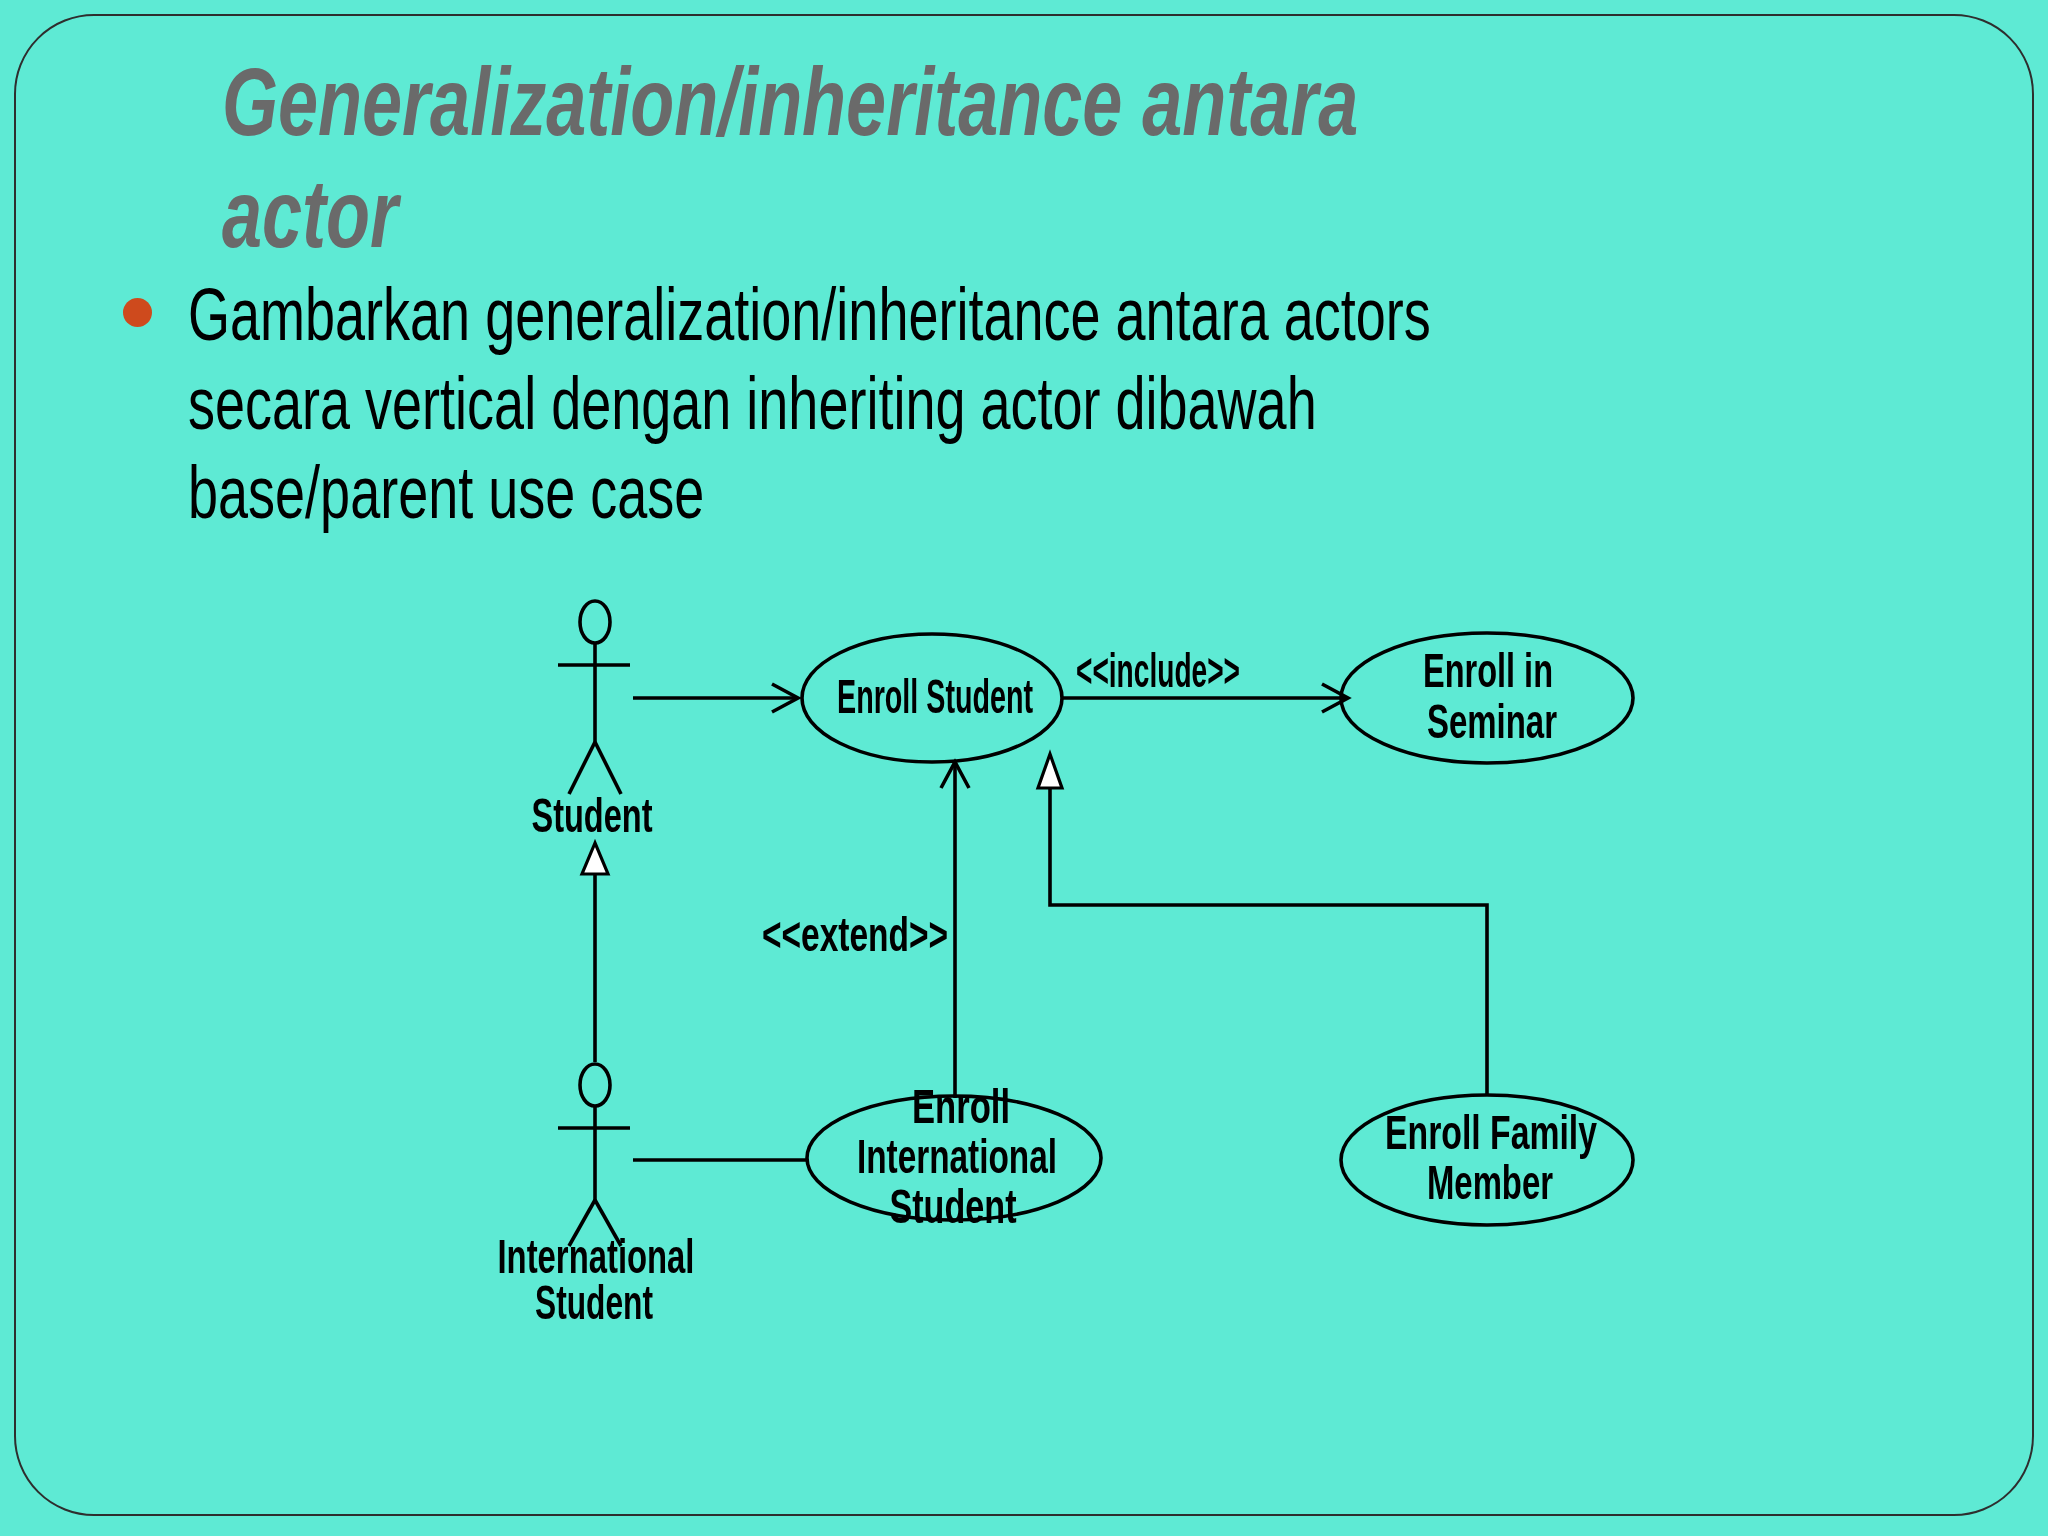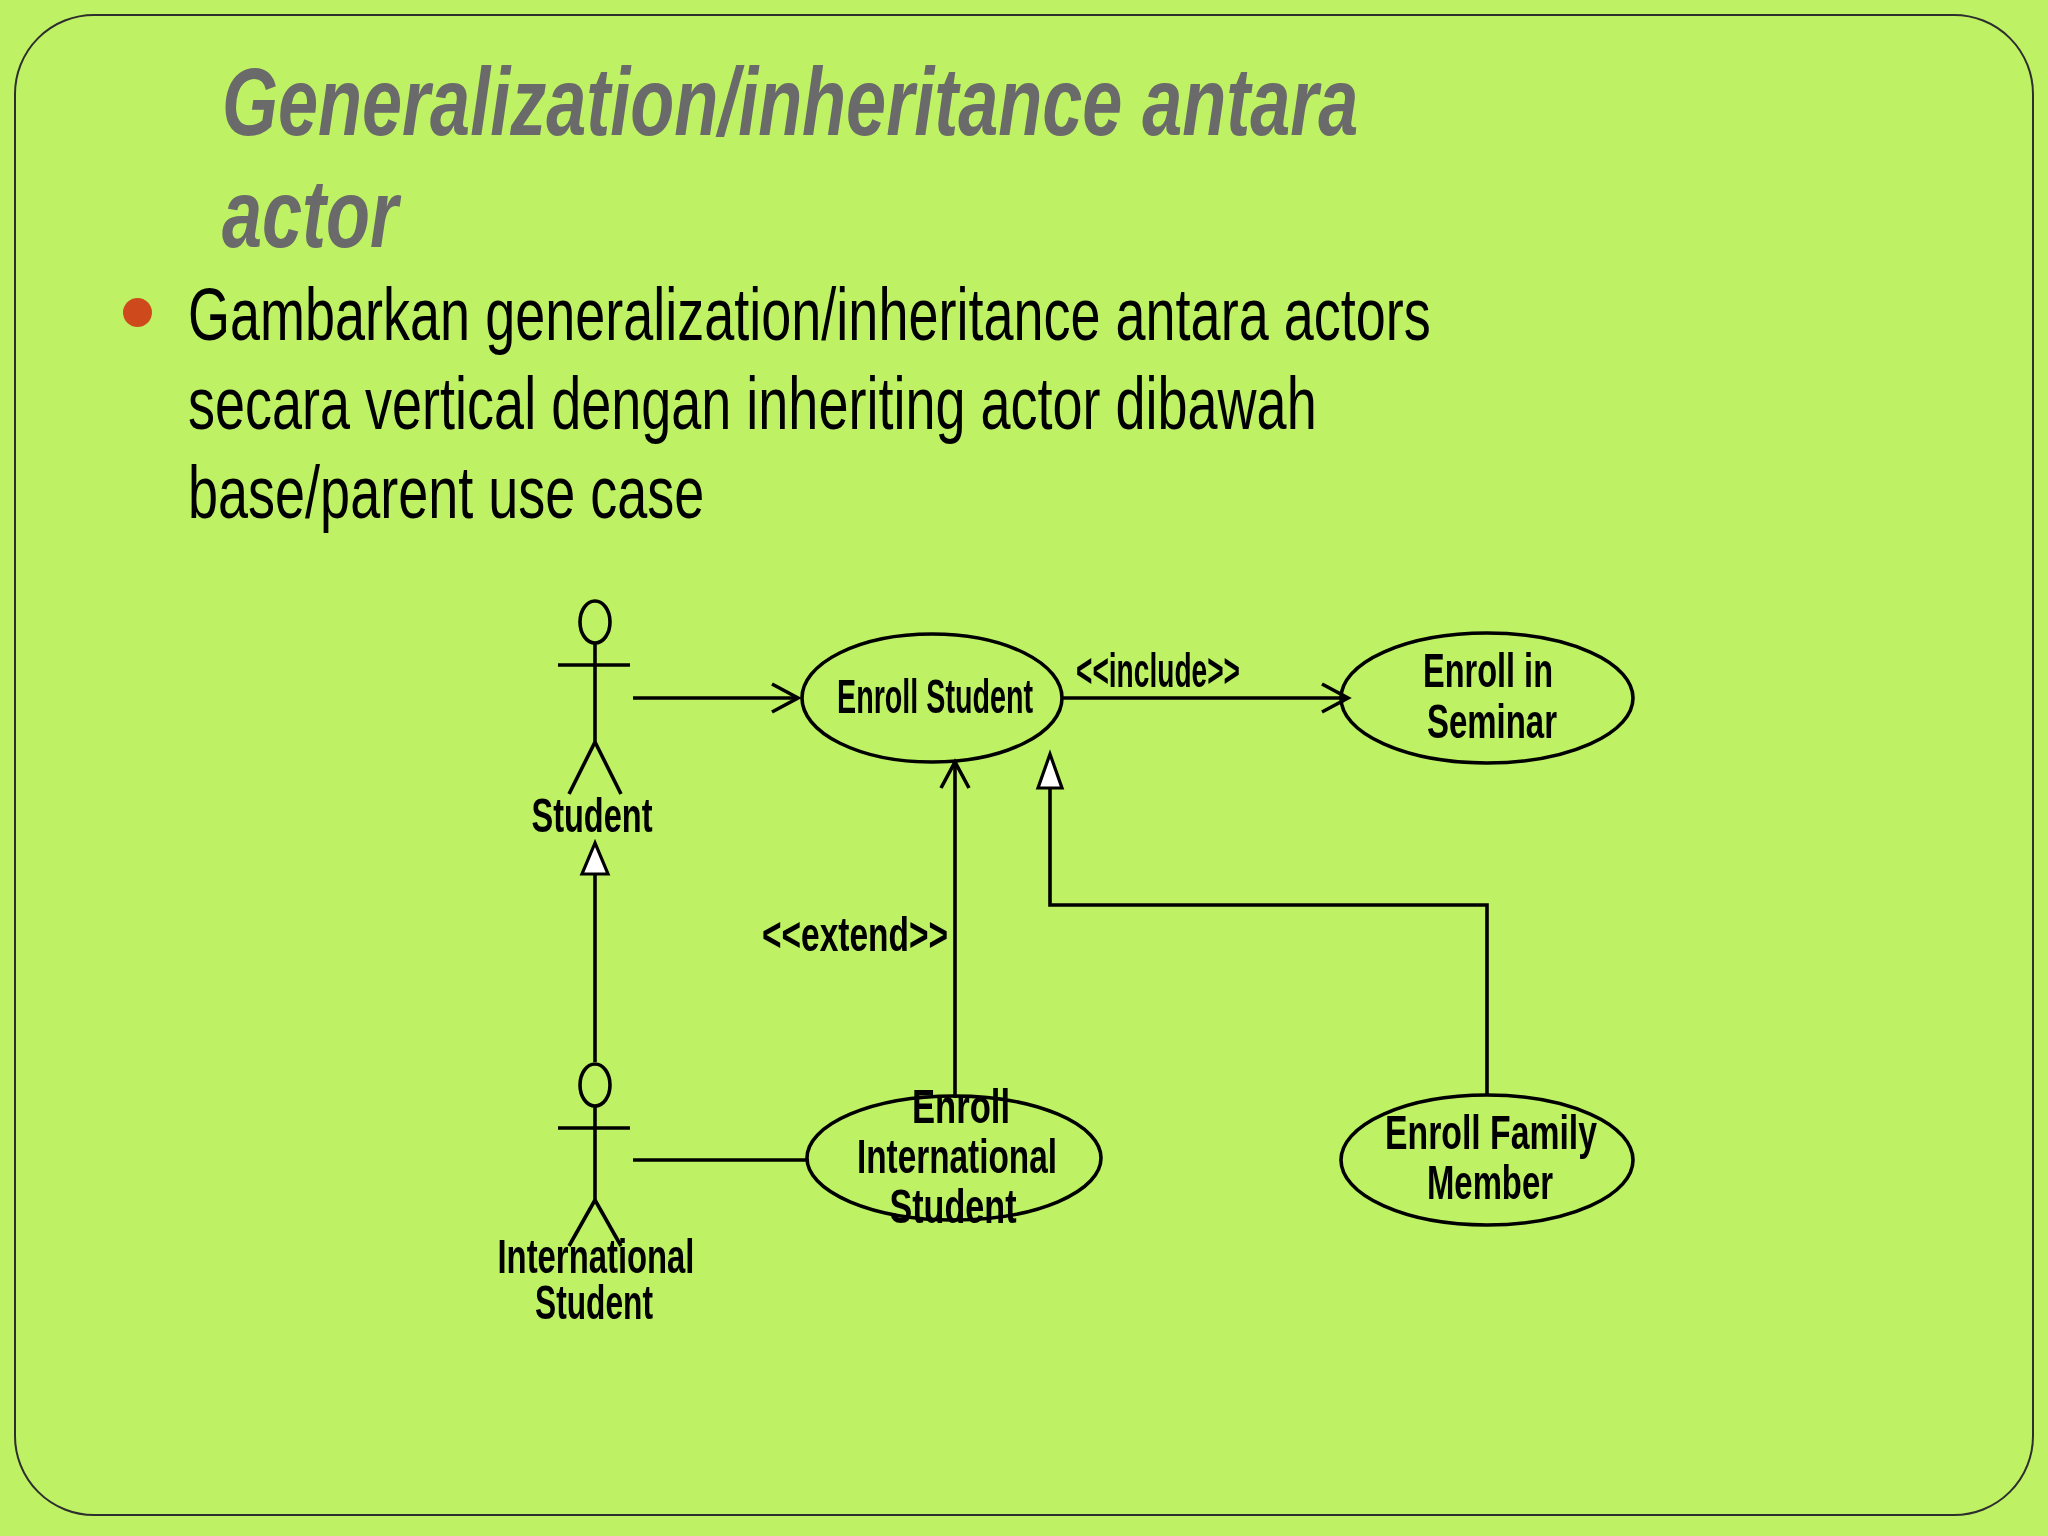--- a/index.html
+++ b/index.html
@@ -1,18 +1,18 @@
 <!DOCTYPE html>
 <html><head>
 <meta charset="utf-8">
 <style>
   html,body{margin:0;padding:0;background:#ffffff;}
   body{width:2048px;height:1536px;position:relative;overflow:hidden;
        font-family:"Liberation Sans", sans-serif;}
-  .slide{position:absolute;inset:0;background:#bef264;}
+  .slide{position:absolute;inset:0;background:#5eead4;}
   .slide-border{position:absolute;left:14px;top:14px;width:2020px;height:1502px;
        border:2px solid #2e2e2e;border-radius:80px;box-sizing:border-box;}
   .title{position:absolute;left:222px;top:46px;
        font-size:96px;line-height:112px;font-weight:bold;font-style:italic;
        color:#6a6a6a;transform:scaleX(0.75);transform-origin:left top;white-space:nowrap;}
   .bullet-dot{position:absolute;left:123px;top:298px;width:29px;height:29px;
        border-radius:50%;background:#ce4a1d;}
   .bullet-text{position:absolute;left:188px;top:270px;
        font-size:75px;line-height:89px;color:#000000;
        transform:scaleX(0.72);transform-origin:left top;white-space:nowrap;}

